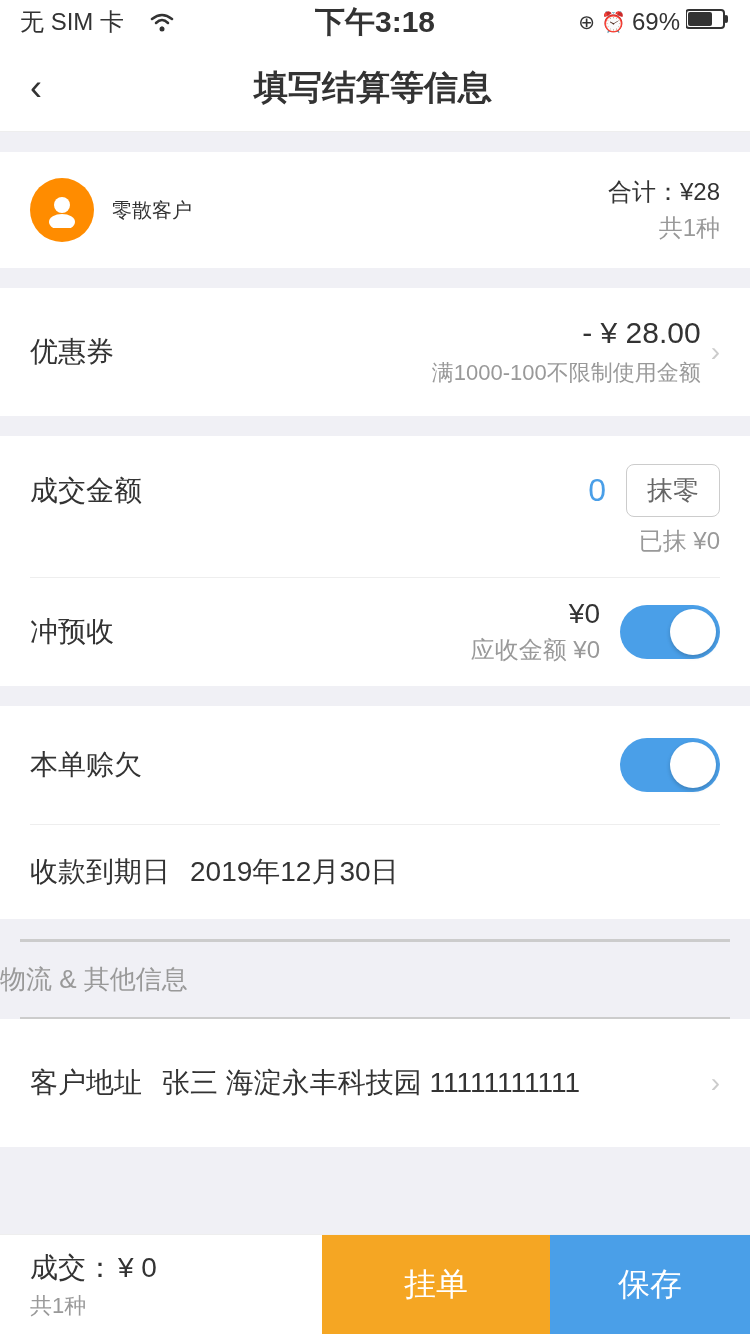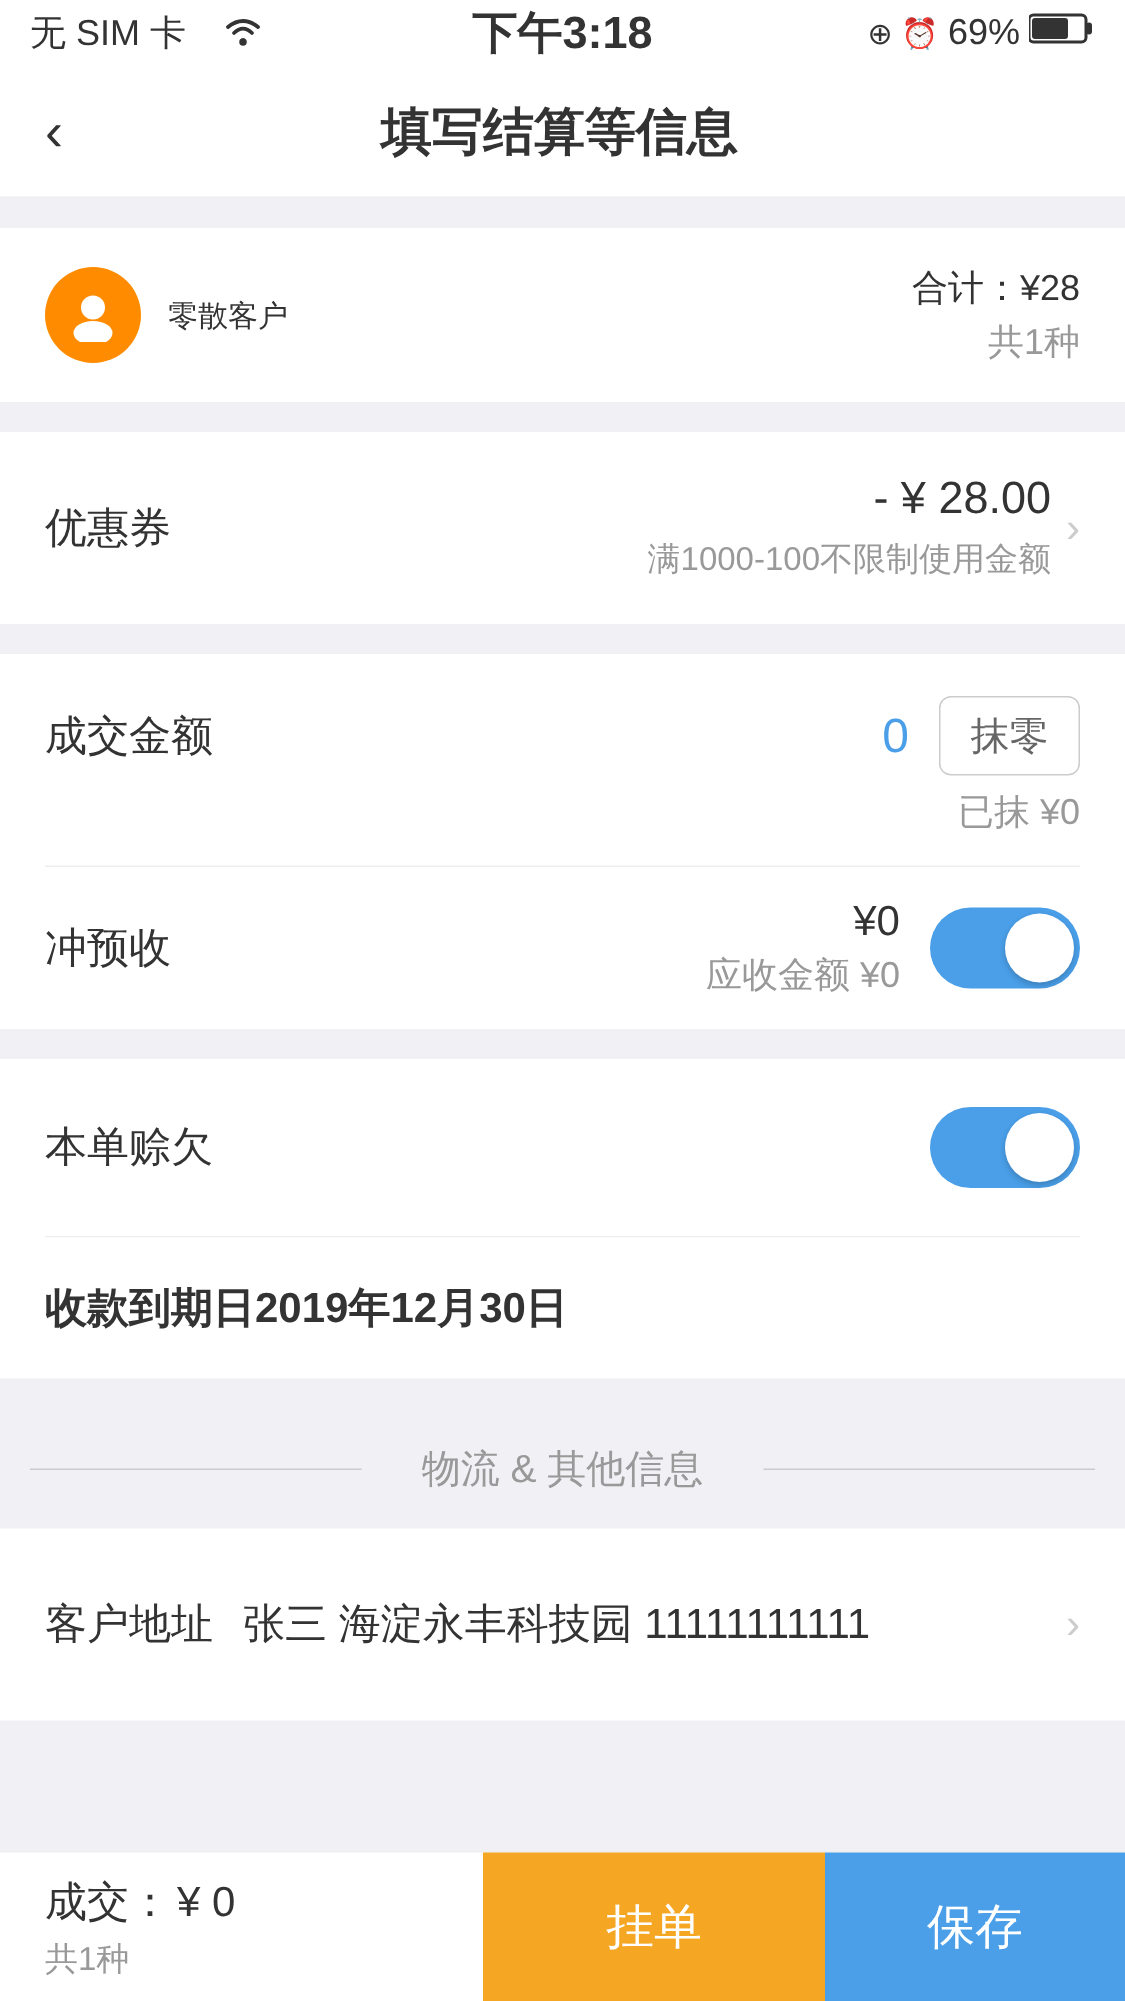--- a/index.html
+++ b/index.html
@@ -270,40 +270,40 @@
       font-size: 28px;
       color: #333;
     }
 
     
     .due-row {
       display: flex;
       align-items: center;
       padding: 28px 30px;
       background: #fff;
-      font-weight: bold;
+      gap: 20px;
     }
     .due-label {
       font-size: 28px;
       color: #333;
       flex-shrink: 0;
     }
     .due-date {
       font-size: 28px;
       color: #333;
     }
 
     
     .logistics-header {
       height: 80px;
       background: #f0f0f5;
       display: flex;
-      align-items: center;
       justify-content: center;
       gap: 20px;
+      flex-direction: column;
     }
     .logistics-line {
       flex: 1;
       height: 1px;
       background: #ccc;
       margin: 0 20px;
     }
     .logistics-text {
       font-size: 26px;
       color: #999;

